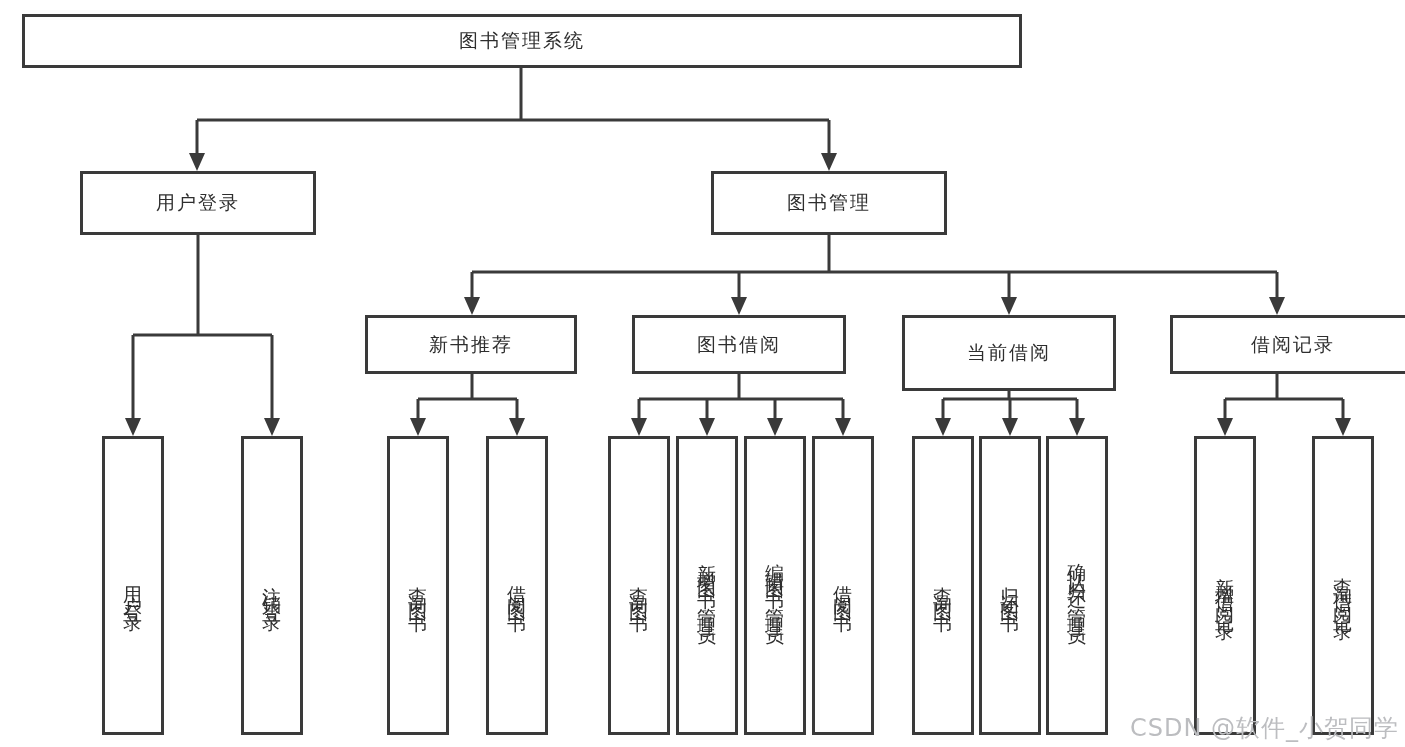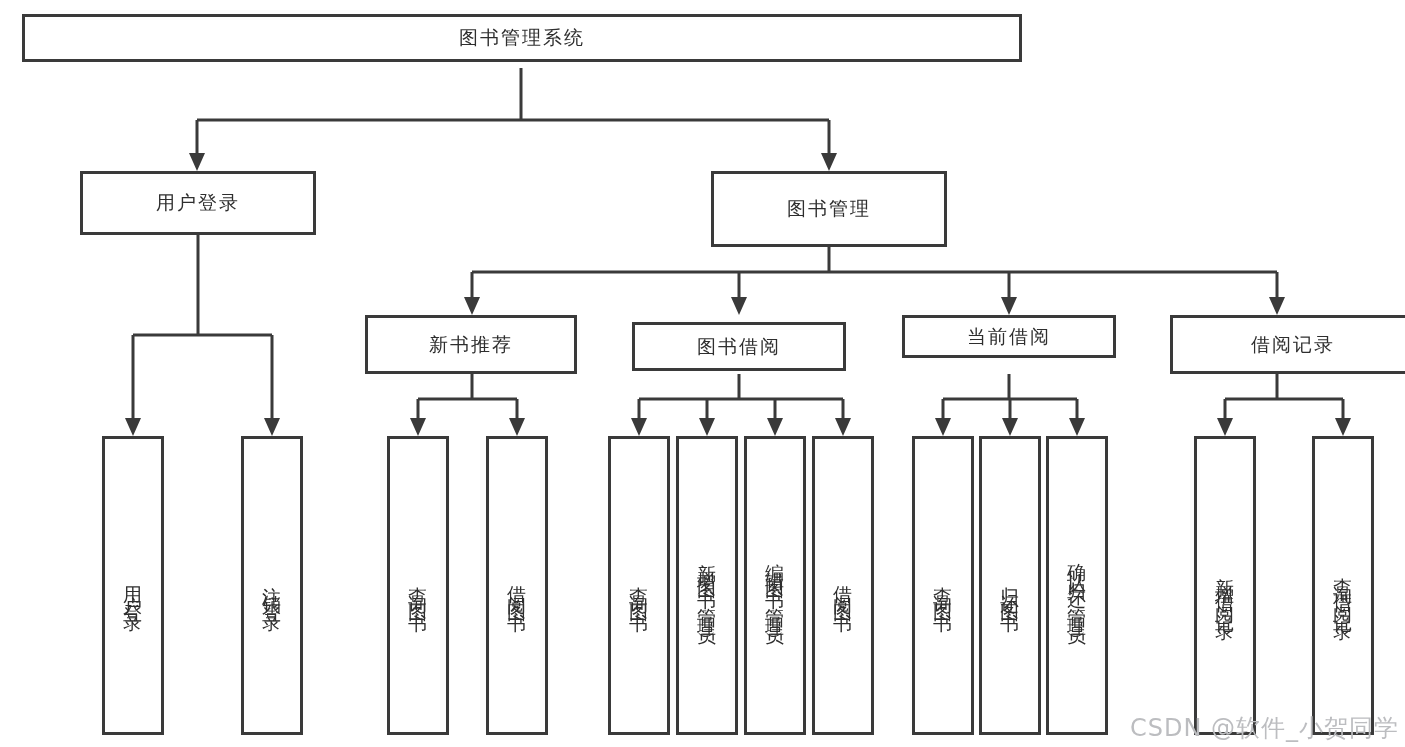--- a/index.html
+++ b/index.html
@@ -75,28 +75,28 @@
     <path class="wire" d="M739 374 V399 M639 399 H843 M639 399 V418 M707 399 V418 M775 399 V418 M843 399 V418"></path>
     <path class="head" d="M631 418 H647 L639 436 Z M699 418 H715 L707 436 Z M767 418 H783 L775 436 Z M835 418 H851 L843 436 Z"></path>
 
     <path class="wire" d="M1009 374 V399 M943 399 H1077 M943 399 V418 M1010 399 V418 M1077 399 V418"></path>
     <path class="head" d="M935 418 H951 L943 436 Z M1002 418 H1018 L1010 436 Z M1069 418 H1085 L1077 436 Z"></path>
 
     <path class="wire" d="M1277 374 V399 M1225 399 H1343 M1225 399 V418 M1343 399 V418"></path>
     <path class="head" d="M1217 418 H1233 L1225 436 Z M1335 418 H1351 L1343 436 Z"></path>
   </svg>
 
-  <div class="box" style="left:22px;top:14px;width:1000px;height:48px;">图书管理系统</div>
+  <div class="box" style="left:22px;top:14px;width:1000px;height:54px;">图书管理系统</div>
 
   <div class="box" style="left:80px;top:171px;width:236px;height:64px;">用户登录</div>
-  <div class="box" style="left:711px;top:171px;width:236px;height:76px;">图书管理</div>
+  <div class="box" style="left:711px;top:171px;width:236px;height:64px;">图书管理</div>
 
   <div class="box" style="left:365px;top:315px;width:212px;height:59px;">新书推荐</div>
-  <div class="box" style="left:632px;top:322px;width:214px;height:49px;">图书借阅</div>
-  <div class="box" style="left:902px;top:315px;width:214px;height:43px;text-align:center;">当前借阅</div>
+  <div class="box" style="left:632px;top:315px;width:214px;height:59px;">图书借阅</div>
+  <div class="box" style="left:902px;top:315px;width:214px;height:76px;text-align:center;">当前借阅</div>
   <div class="box" style="left:1170px;top:315px;width:246px;height:59px;">借阅记录</div>
 
   <div class="box vbox" style="left:102px;top:436px;width:62px;height:299px;">用户登录</div>
   <div class="box vbox" style="left:241px;top:436px;width:62px;height:299px;">注销登录</div>
 
   <div class="box vbox" style="left:387px;top:436px;width:62px;height:299px;">查询图书</div>
   <div class="box vbox" style="left:486px;top:436px;width:62px;height:299px;">借阅图书</div>
 
   <div class="box vbox" style="left:608px;top:436px;width:62px;height:299px;">查询图书</div>
   <div class="box vbox" style="left:676px;top:436px;width:62px;height:299px;">新增图书（管理员）</div>

